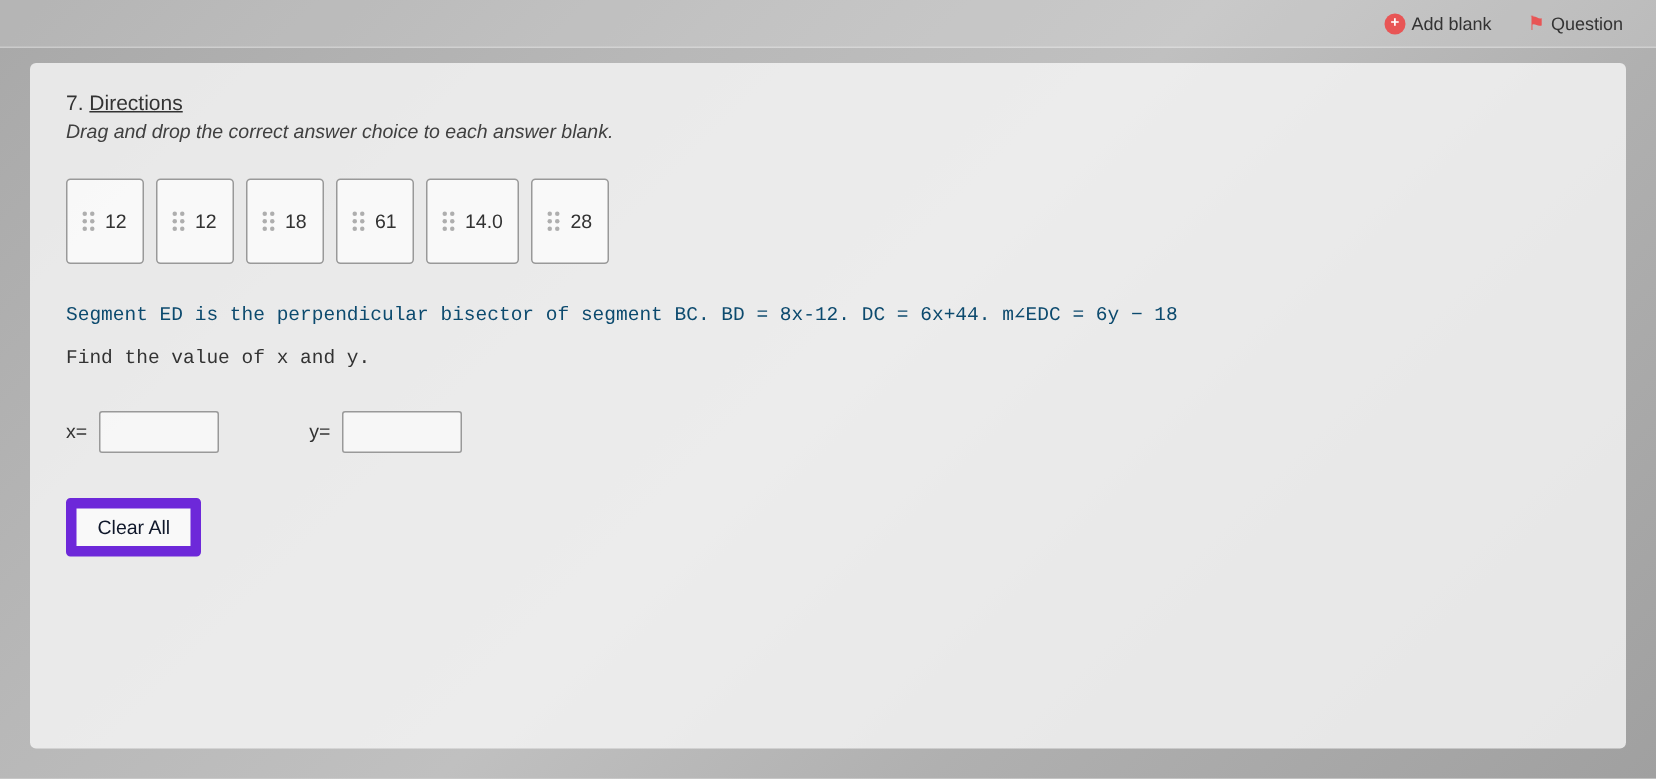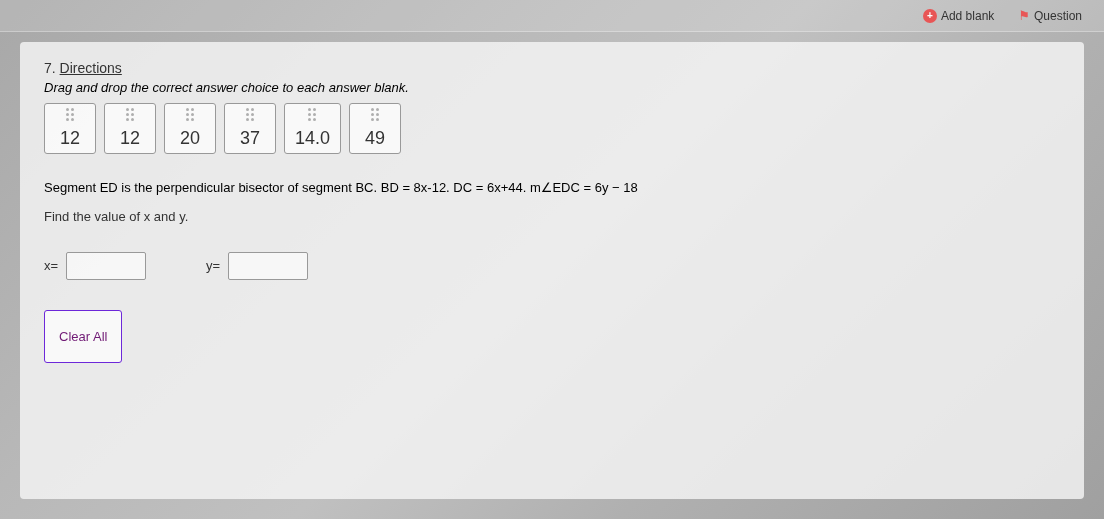--- a/index.html
+++ b/index.html
@@ -88,46 +88,45 @@
     }
 
     .question-number .directions-link {
       color: #333;
       text-decoration: underline;
       cursor: pointer;
     }
 
     .instruction {
       font-size: 13px;
-      color: #000000;
+      color: #404040;
       font-style: italic;
-      margin-bottom: 8px;
+      margin-bottom: 24px;
     }
 
     
     .answer-choices {
       display: flex;
       gap: 8px;
       margin-bottom: 24px;
       flex-wrap: wrap;
     }
 
     .answer-chip {
       display: flex;
       align-items: center;
       gap: 6px;
       border: 1px solid #999;
       background: rgba(255,255,255,0.7);
-      padding: 4px 10px;
+      padding: 20px 10px;
       border-radius: 3px;
       cursor: grab;
-      font-size: 18px;
+      font-size: 13px;
       color: #333;
       min-width: 52px;
-      flex-direction: column;
     }
 
     .drag-handle {
       display: grid;
       grid-template-columns: repeat(2, 4px);
       grid-template-rows: repeat(3, 4px);
       gap: 1px;
       opacity: 0.5;
     }
 
@@ -135,29 +134,31 @@
       width: 3px;
       height: 3px;
       background: #666;
       border-radius: 50%;
       display: block;
     }
 
     
     .problem-text {
       font-size: 13px;
-      color: #000000;
+      color: #0c4a6e;
       margin-bottom: 10px;
       line-height: 1.6;
+      font-family: Liberation Mono, monospace;
     }
 
     .find-text {
       font-size: 13px;
       color: #333;
       margin-bottom: 28px;
+      font-family: Liberation Mono, monospace;
     }
 
     
     .answer-blanks {
       display: flex;
       gap: 60px;
       align-items: center;
       margin-bottom: 30px;
     }
 
@@ -175,25 +176,25 @@
     .answer-blank {
       width: 80px;
       height: 28px;
       border: 1px solid #999;
       background: rgba(255,255,255,0.6);
       border-radius: 2px;
     }
 
     
     .clear-all-btn {
-      border: 1px solid #6d28d9;
+      border: 7px solid #6d28d9;
       background: rgba(255,255,255,0.7);
-      padding: 18px 14px;
-      font-size: 13px;
-      color: #701a75;
+      padding: 5px 14px;
+      font-size: 13px;
+      color: #0f172a;
       border-radius: 3px;
       cursor: pointer;
     }
   </style>
 </head>
 <body>
 
 <div class="bg-overlay"></div>
 
 <div class="top-bar">
@@ -247,33 +248,33 @@
 
     <div class="answer-chip">
       <div class="drag-handle">
         <span></span>
           <span></span>
           <span></span>
           <span></span>
           <span></span>
           <span></span>
       </div>
-      <span>20</span>
-    </div>
-
-    <div class="answer-chip">
-      <div class="drag-handle">
-        <span></span>
-          <span></span>
-          <span></span>
-          <span></span>
-          <span></span>
-          <span></span>
-      </div>
-      <span>37</span>
+      <span>18</span>
+    </div>
+
+    <div class="answer-chip">
+      <div class="drag-handle">
+        <span></span>
+          <span></span>
+          <span></span>
+          <span></span>
+          <span></span>
+          <span></span>
+      </div>
+      <span>61</span>
     </div>
 
     <div class="answer-chip">
       <div class="drag-handle">
         <span></span>
           <span></span>
           <span></span>
           <span></span>
           <span></span>
           <span></span>
@@ -283,21 +284,21 @@
 
     <div class="answer-chip">
       <div class="drag-handle">
         <span></span>
           <span></span>
           <span></span>
           <span></span>
           <span></span>
           <span></span>
       </div>
-      <span>49</span>
+      <span>28</span>
     </div>
 
   </div>
 
   
   <div class="problem-text">Segment ED is the perpendicular bisector of segment BC. BD = 8x-12. DC = 6x+44. m∠EDC = 6y − 18</div>
   <div class="find-text">Find the value of x and y.</div>
 
   
   <div class="answer-blanks">

